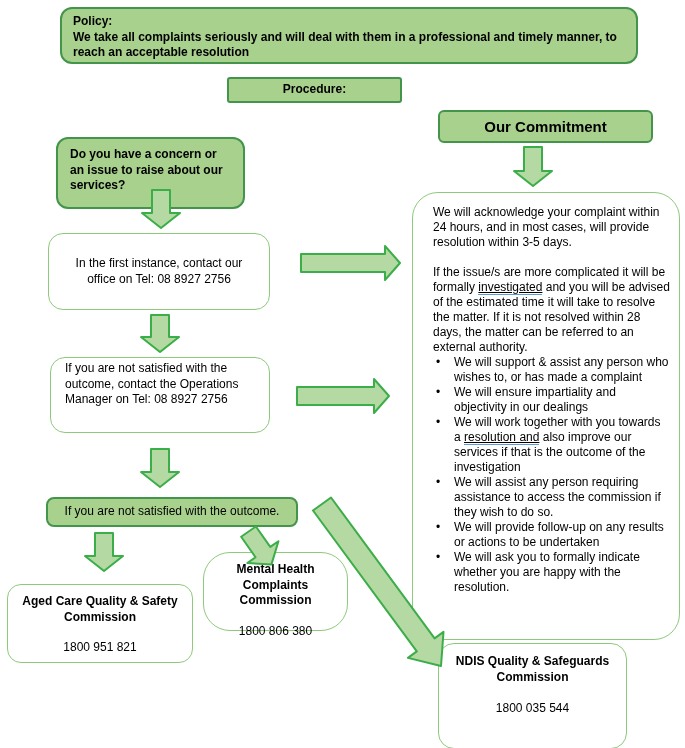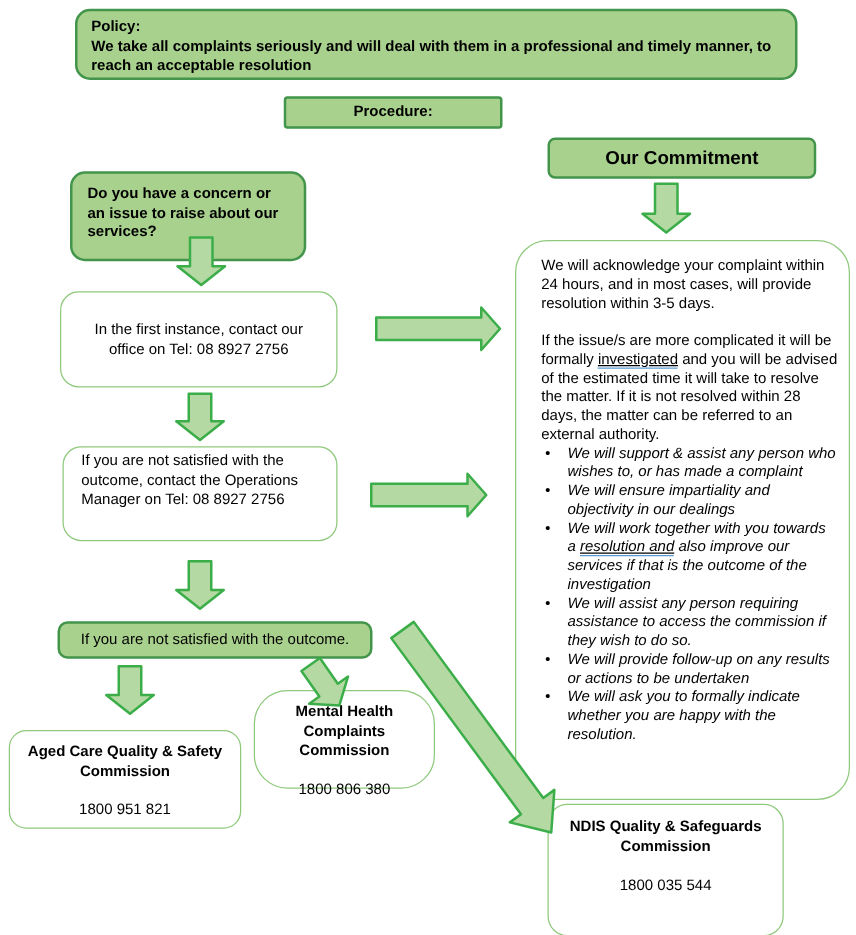--- a/index.html
+++ b/index.html
@@ -36,21 +36,21 @@
   .outcome{left:46px;top:497px;width:252px;height:30px;border-radius:8px;display:flex;align-items:center;justify-content:center;white-space:nowrap;}
   .agency{border-radius:14px;display:flex;flex-direction:column;align-items:center;text-align:center;padding:9px 10px;gap:15px;}
   .aged{left:7px;top:584px;width:186px;height:79px;text-align:center;}
   .mental{left:203px;top:552px;width:145px;height:79px;padding:9px 12px;border-radius:27px;}
   .ndis{left:438px;top:643px;width:189px;height:106px;border-radius:16px;padding:10px 12px;gap:16px;}
   .our-commitment{left:438px;top:110px;width:215px;height:33px;border-radius:6px;border-width:2.5px;display:flex;align-items:center;justify-content:center;font-weight:bold;font-size:15px;}
   .commitment{left:412px;top:192px;width:268px;height:448px;border-radius:26px;padding:12px 9px 8px 20px;font-size:12px;line-height:1.25;}
   .commitment p{margin:0 0 0 0;}
   .commitment p + p{margin-top:15px;}
   .commitment ul{margin:0;padding:0 0 0 2px;list-style:none;}
-  .commitment li{position:relative;padding-left:19px;font-style:italic;}
+  .commitment li{position:relative;padding-left:19px;}
   .commitment li::before{content:"\2022";position:absolute;left:1px;top:0;}
   .u{text-decoration:underline;border-bottom:1px solid var(--underline-blue);}
   .u:empty{border-bottom:none;text-decoration:none;}
   .arrows{position:absolute;left:0;top:0;z-index:10;pointer-events:none;}
   .arrows polygon{fill:var(--arrow-fill);stroke:var(--arrow-stroke);stroke-width:2;stroke-linejoin:round;}
 </style>
 </head>
 <body>
 
 <div class="canvas">

